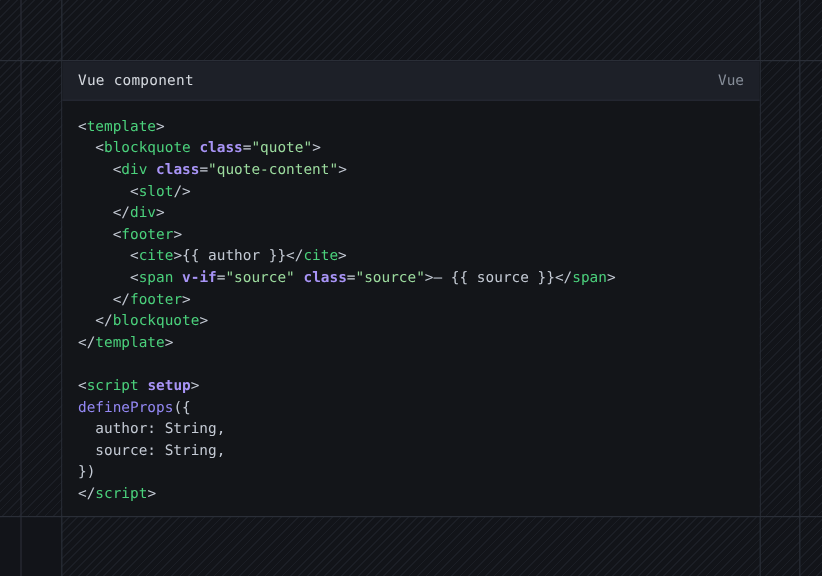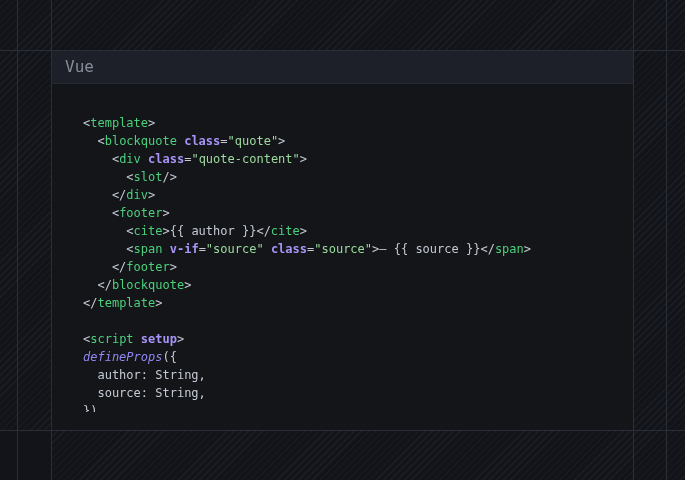--- a/index.html
+++ b/index.html
@@ -36,49 +36,50 @@
     padding:0 13px;
     background:var(--header-bg,#1d2028);
     border-bottom:1px solid var(--header-border,#262a33);
   }
   .panel-title{
     font-size:12px;line-height:32px;
     color:var(--title,#d5d9df);
     letter-spacing:0.2px;
   }
   .panel-badge{
-    font-size:16px;line-height:32px;
+    font-size:12px;line-height:32px;
     color:var(--badge,#868d98);
   }
   .code{
-    margin:18px;padding:12px 13px;
+    margin:0;padding:12px 13px;
     font-size:12px;line-height:18px;
     font-family:"DejaVu Sans Mono","Liberation Mono",monospace;
     color:var(--plain,#c4cad4);
     overflow:hidden;
   }
   .code-line{white-space:pre;height:18px;}
   .tok-t{color:var(--tag,#4bd17c);}
   .tok-a{color:var(--attribute,#a894f6);font-weight:bold;}
   .tok-s{color:var(--string,#9cdb9e);}
-  .tok-f{color:var(--function,#9488f4);font-style:italic;}
+  .tok-f{color:var(--function,#9488f4);}
   .tok-p{color:var(--plain,#c4cad4);}
 </style>
 </head>
 <body>
 
 <div class="page">
   <div class="corner-patch"></div>
 
   <div class="gridline v" style="left:17px;"></div>
   <div class="gridline v" style="left:51px;"></div>
   <div class="gridline v" style="left:633px;"></div>
   <div class="gridline v" style="left:666px;"></div>
   <div class="gridline h" style="top:50px;"></div>
   <div class="gridline h" style="top:430px;"></div>
 
   <div class="panel">
     <div class="panel-header">
+      <span class="panel-title">Vue component</span>
       <span class="panel-badge">Vue</span>
     </div>
     <pre class="code"><div class="code-line"><span class="tok-p">&lt;</span><span class="tok-t">template</span><span class="tok-p">&gt;</span></div><div class="code-line"><span class="tok-p">  &lt;</span><span class="tok-t">blockquote</span><span class="tok-p"> </span><span class="tok-a">class</span><span class="tok-p">=</span><span class="tok-s">"quote"</span><span class="tok-p">&gt;</span></div><div class="code-line"><span class="tok-p">    &lt;</span><span class="tok-t">div</span><span class="tok-p"> </span><span class="tok-a">class</span><span class="tok-p">=</span><span class="tok-s">"quote-content"</span><span class="tok-p">&gt;</span></div><div class="code-line"><span class="tok-p">      &lt;</span><span class="tok-t">slot</span><span class="tok-p">/&gt;</span></div><div class="code-line"><span class="tok-p">    &lt;/</span><span class="tok-t">div</span><span class="tok-p">&gt;</span></div><div class="code-line"><span class="tok-p">    &lt;</span><span class="tok-t">footer</span><span class="tok-p">&gt;</span></div><div class="code-line"><span class="tok-p">      &lt;</span><span class="tok-t">cite</span><span class="tok-p">&gt;{{ author }}&lt;/</span><span class="tok-t">cite</span><span class="tok-p">&gt;</span></div><div class="code-line"><span class="tok-p">      &lt;</span><span class="tok-t">span</span><span class="tok-p"> </span><span class="tok-a">v-if</span><span class="tok-p">=</span><span class="tok-s">"source"</span><span class="tok-p"> </span><span class="tok-a">class</span><span class="tok-p">=</span><span class="tok-s">"source"</span><span class="tok-p">&gt;– {{ source }}&lt;/</span><span class="tok-t">span</span><span class="tok-p">&gt;</span></div><div class="code-line"><span class="tok-p">    &lt;/</span><span class="tok-t">footer</span><span class="tok-p">&gt;</span></div><div class="code-line"><span class="tok-p">  &lt;/</span><span class="tok-t">blockquote</span><span class="tok-p">&gt;</span></div><div class="code-line"><span class="tok-p">&lt;/</span><span class="tok-t">template</span><span class="tok-p">&gt;</span></div><div class="code-line">&nbsp;</div><div class="code-line"><span class="tok-p">&lt;</span><span class="tok-t">script</span><span class="tok-p"> </span><span class="tok-a">setup</span><span class="tok-p">&gt;</span></div><div class="code-line"><span class="tok-f">defineProps</span><span class="tok-p">({</span></div><div class="code-line"><span class="tok-p">  author: String,</span></div><div class="code-line"><span class="tok-p">  source: String,</span></div><div class="code-line"><span class="tok-p">})</span></div><div class="code-line"><span class="tok-p">&lt;/</span><span class="tok-t">script</span><span class="tok-p">&gt;</span></div></pre>
   </div>
 </div>
 
 </body></html>

